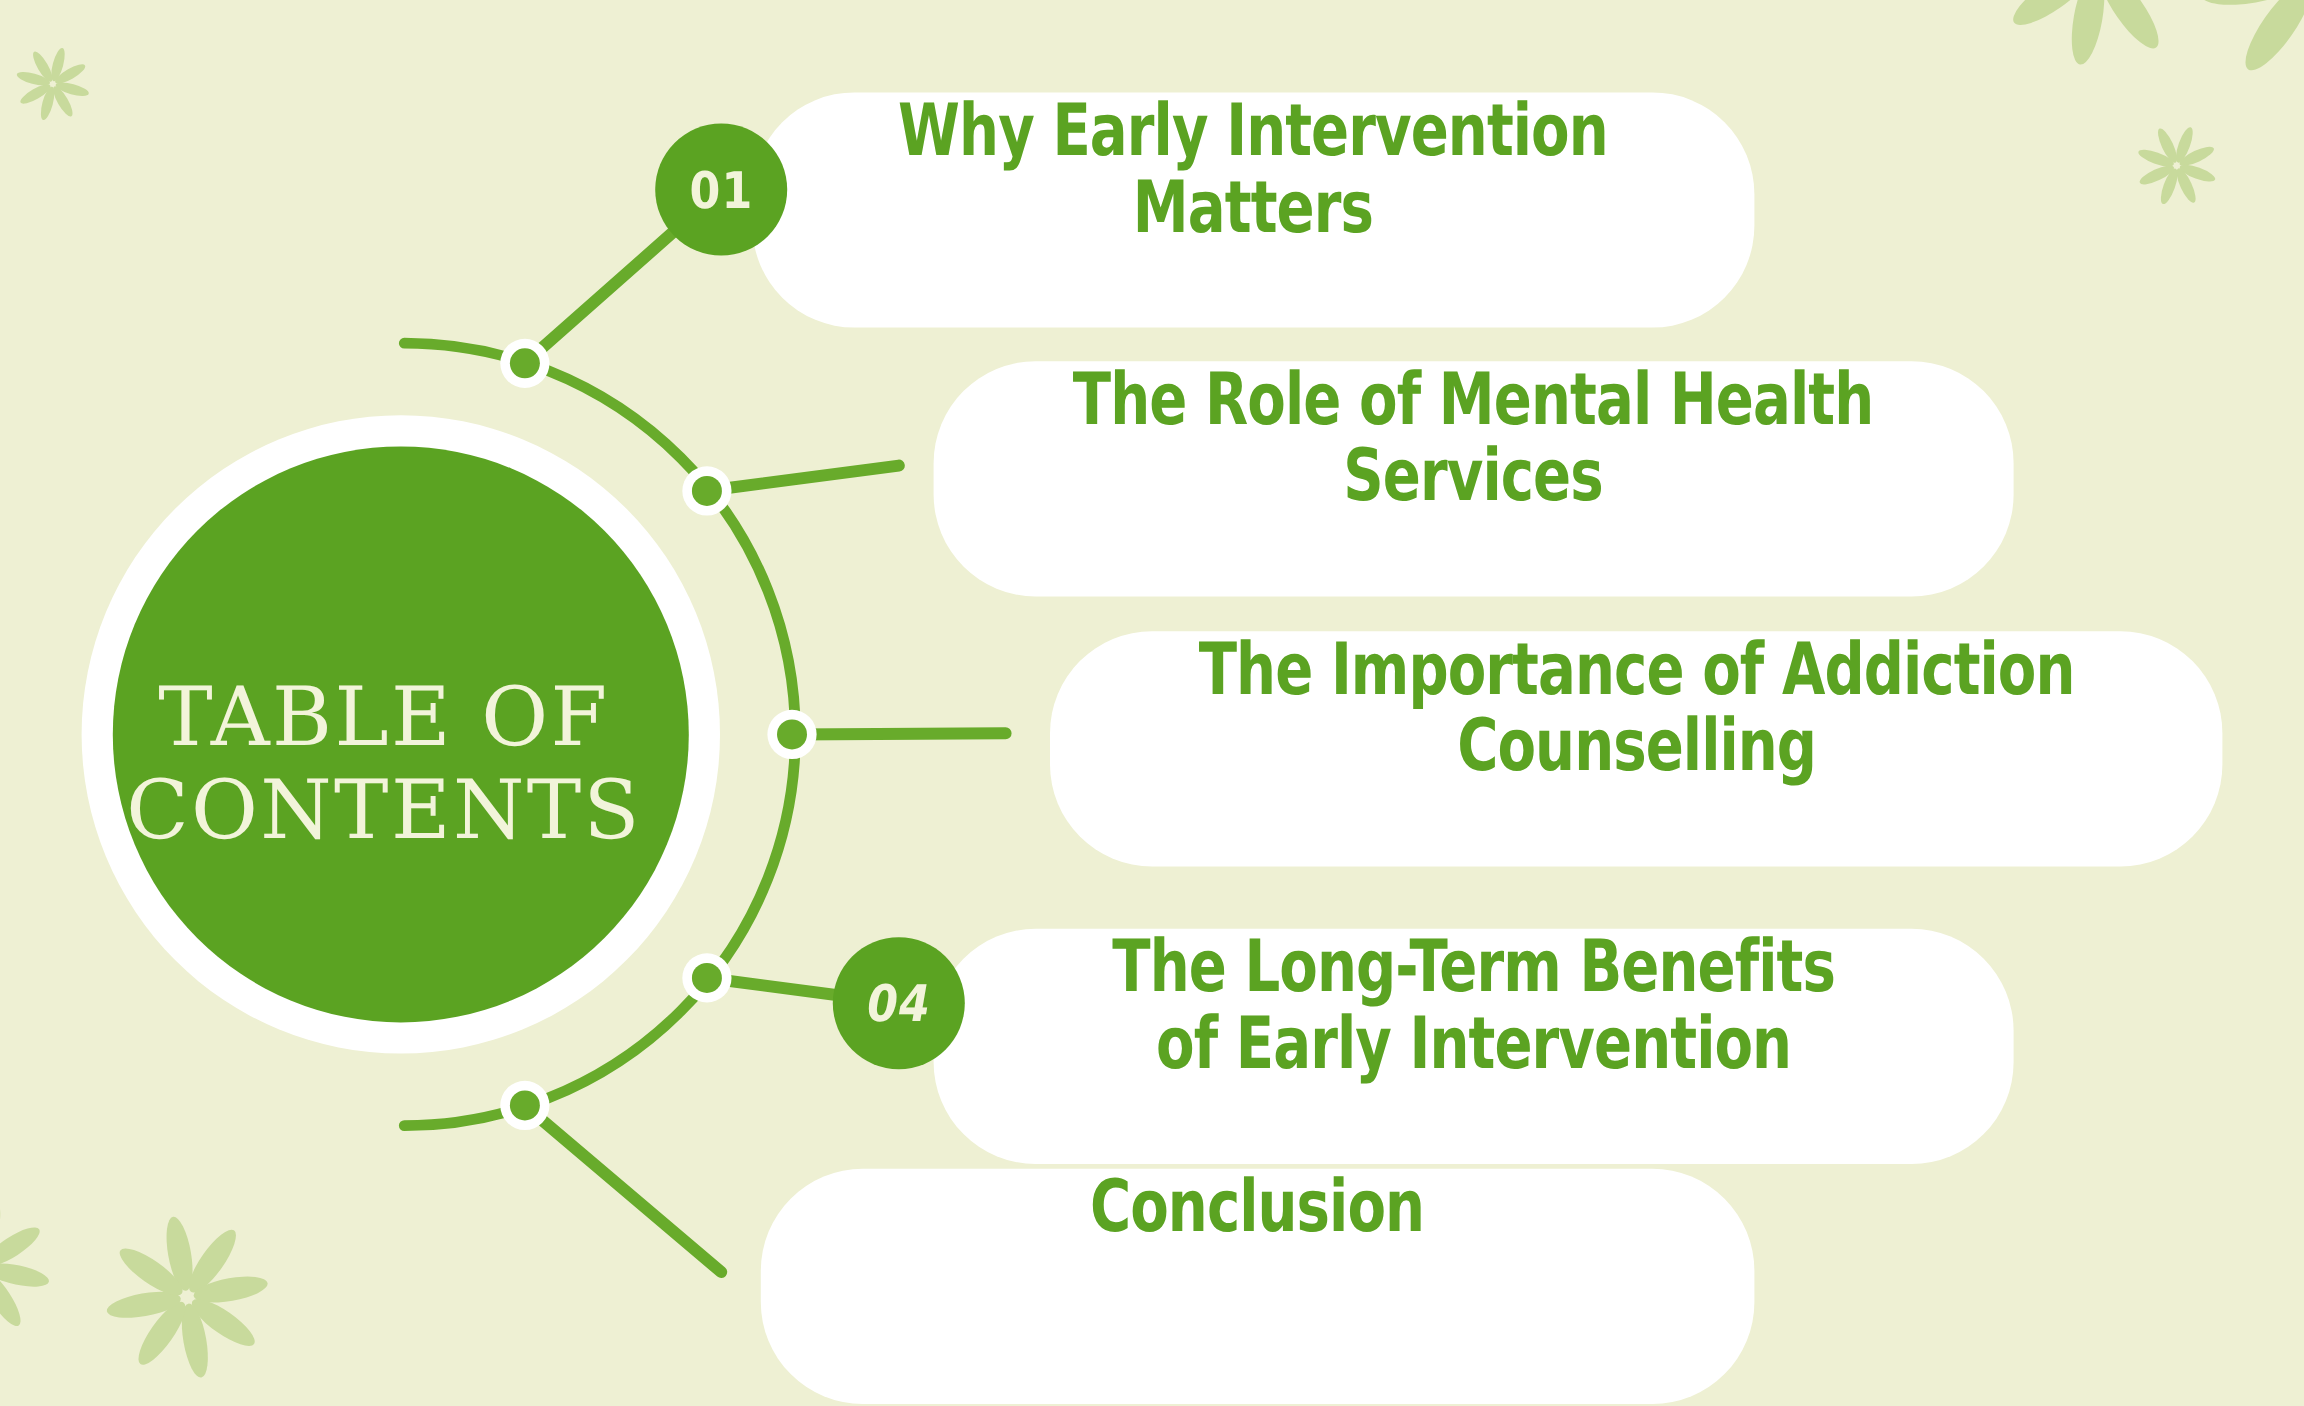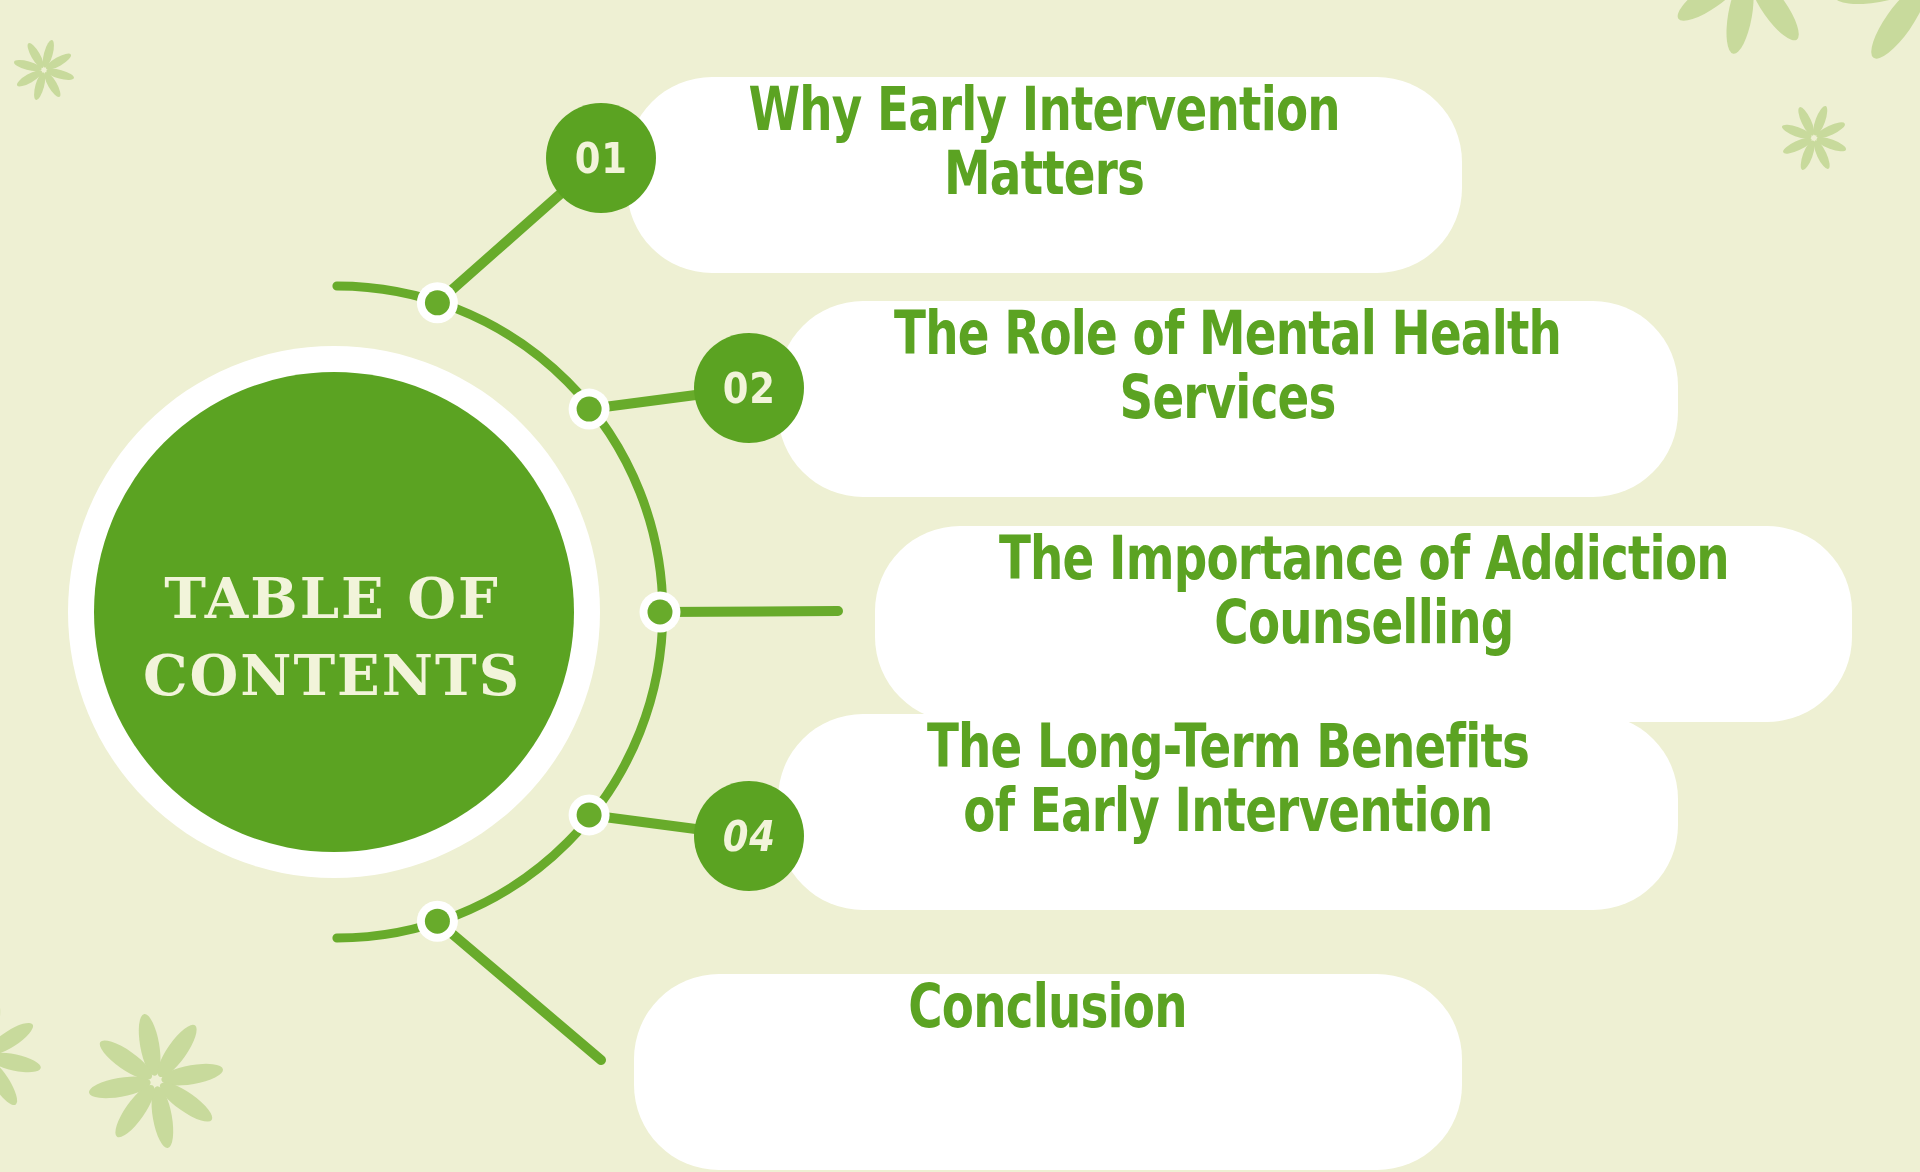--- a/index.html
+++ b/index.html
@@ -25,27 +25,27 @@
   svg.art {
     position: absolute;
     left: 0; top: 0;
     width: 1920px; height: 1172px;
     z-index: 1;
   }
 
   
   .hub-title {
     position: absolute;
-    left: 32px; top: 560px;
+    left: 20px; top: 560px;
     width: 600px; height: 160px;
     z-index: 3;
     text-align: center;
     font-family: "DejaVu Serif", "Liberation Serif", serif;
-    font-weight: bold;
-    font-size: 56px;
+    font-weight: normal;
+    font-size: 68px;
     line-height: 77px;
     letter-spacing: 2px;
     color: var(--cream-text);
   }
 
   
   .pill {
     position: absolute;
     height: 196px;
     background: var(--pill-white);
@@ -63,21 +63,21 @@
     line-height: 64px;
     letter-spacing: -1px;
     color: var(--primary-green);
     transform: scaleX(0.78);
     transform-origin: center;
     white-space: nowrap;
   }
   .pill1 { left: 627px; top:  77px; width: 835px; }
   .pill2 { left: 778px; top: 301px; width: 900px; }
   .pill3 { left: 875px; top: 526px; width: 977px; }
-  .pill4 { left: 778px; top: 714px; width: 900px; }
+  .pill4 { left: 778px; top: 774px; width: 900px; }
   .pill5 { left: 634px; top: 974px; width: 828px; }
 
   
   .num-circle {
     position: absolute;
     width: 110px; height: 110px;
     border-radius: 50%;
     background: var(--primary-green);
     z-index: 4;
     display: flex;
@@ -197,20 +197,17 @@
   </div>
   <div class="pill pill5">
     <div class="pill-text">
       <div>Conclusion</div>
     </div>
   </div>
 
   <div class="num-circle num1">
     <span>01</span>
   </div>
-  <div class="num-circle num2">
-    <span>02</span>
-  </div>
   <div class="num-circle num4">
     <span>04</span>
   </div>
 
 </div>
 
 </body></html>

